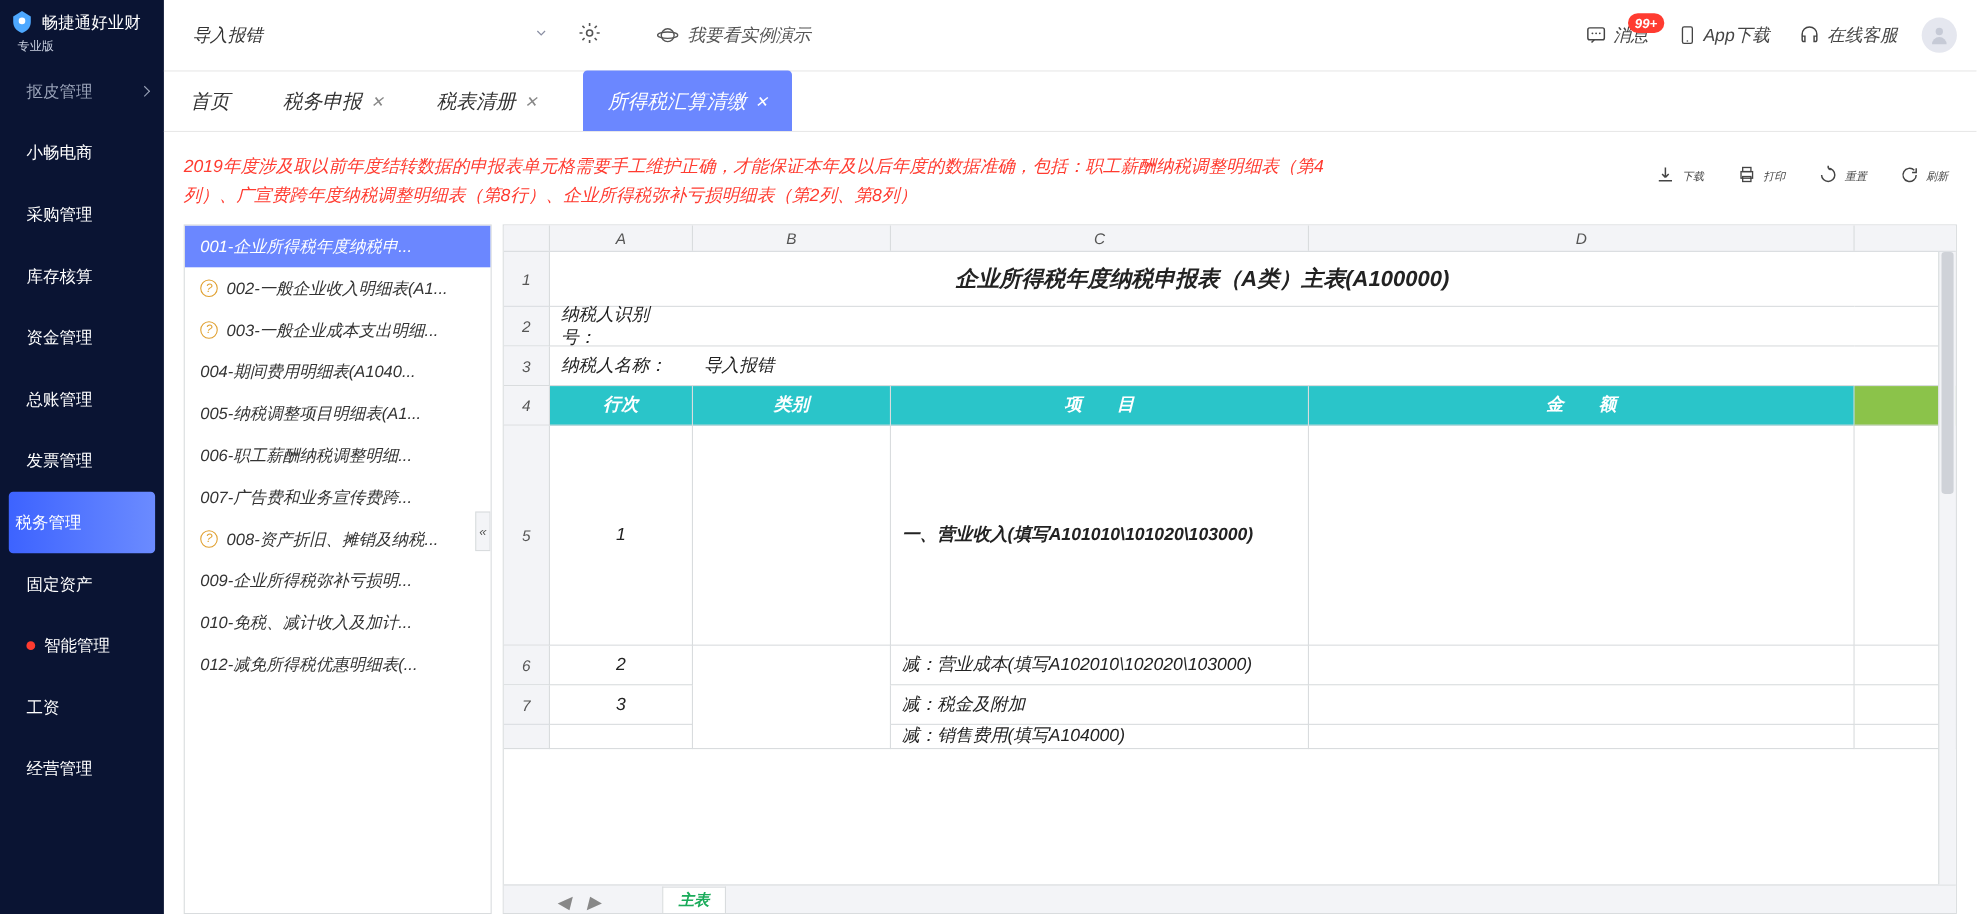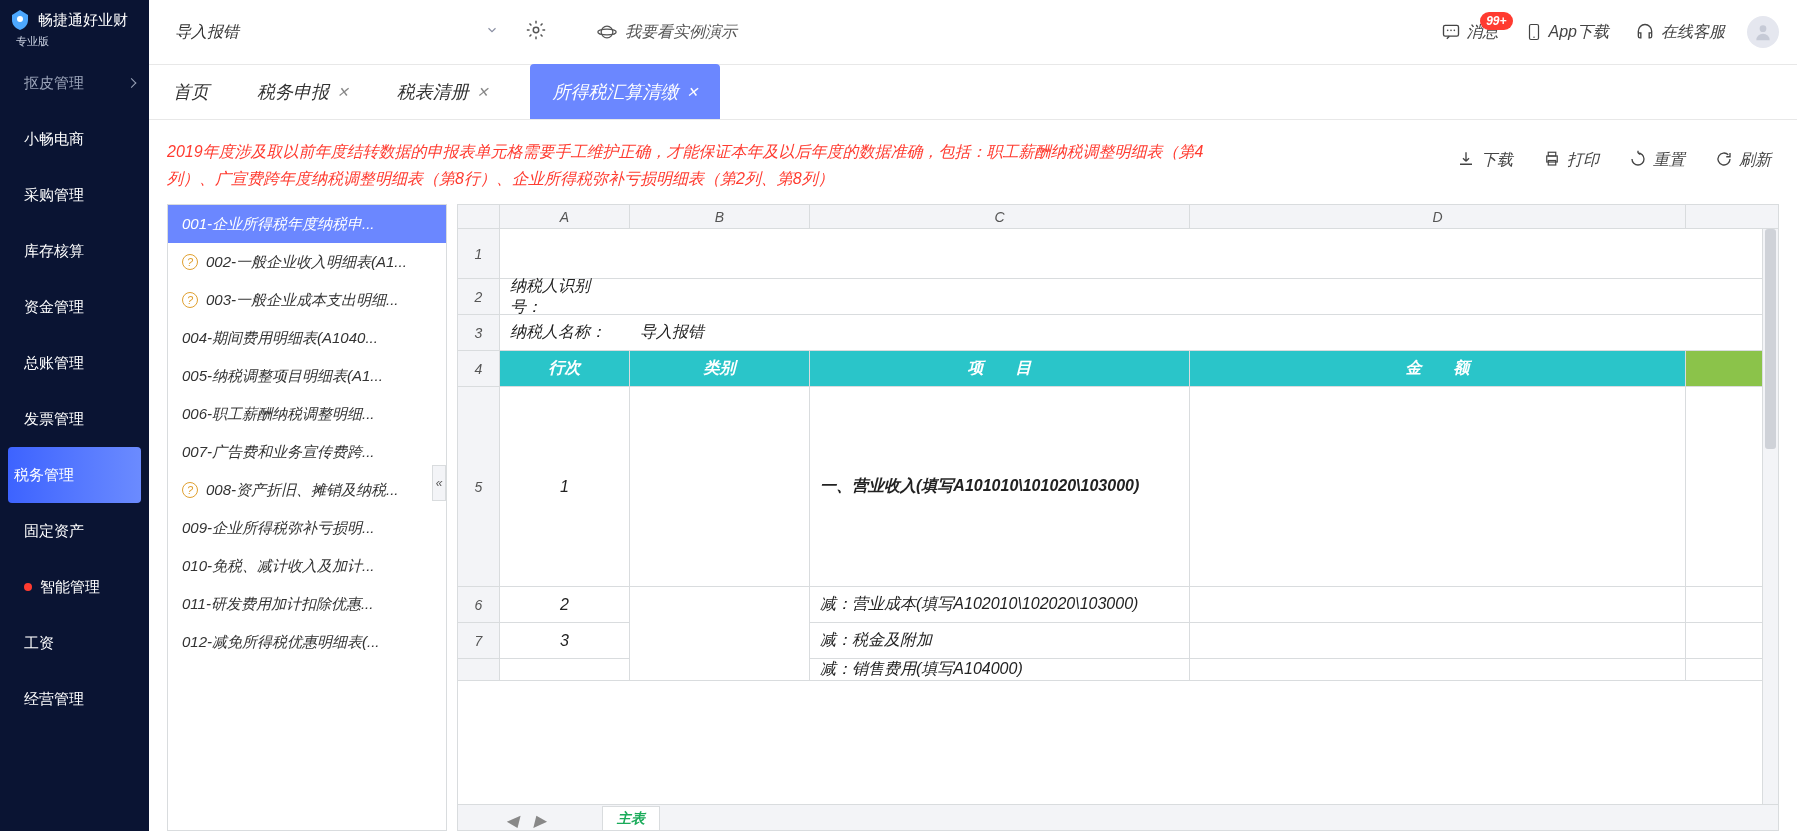--- a/index.html
+++ b/index.html
@@ -35,21 +35,21 @@
 .tabs { height:55px; display:flex; align-items:flex-end; padding:0 18px; gap:36px; border-bottom:1px solid #e8e8e8; }
 .tab { display:flex; align-items:center; gap:8px; height:55px; font-size:18px; color:#333; padding:0 6px; }
 .tab .x { color:#888; font-size:14px; }
 .tab.active { background:#6b87ff; color:#fff; padding:0 22px; border-radius:4px 4px 0 0; }
 .tab.active .x { color:#fff; }
 
 
 .actbar { display:flex; align-items:flex-start; padding:18px 26px 12px 18px; gap:24px; }
 .warn { color:#ff3b30; font-size:16px; line-height:27px; max-width:1060px; }
 .actbtns { display:flex; gap:30px; margin-left:auto; align-items:center; padding-top:12px; }
-.actbtn { display:flex; align-items:flex-start; gap:6px; font-size:16px; color:#444; cursor:pointer; }
+.actbtn { display:flex; align-items:flex-end; gap:6px; font-size:10px; color:#444; cursor:pointer; }
 
 
 .work { flex:1; display:flex; padding:0 18px 0 18px; min-height:0; }
 
 
 .tree { width:280px; border:1px solid #d9dcde; background:#fff; overflow:auto; position:relative; }
 .tree-row { height:38px; display:flex; align-items:center; gap:8px; padding:0 14px; font-size:15px; color:#333; cursor:pointer; white-space:nowrap; overflow:hidden; text-overflow:ellipsis; }
 .tree-row.sel { background:#6b87ff; color:#fff; }
 .qmark { width:16px; height:16px; border:1px solid #e0a030; color:#e0a030; border-radius:50%; font-size:11px; display:flex; align-items:center; justify-content:center; flex:0 0 auto; }
 .collapse-handle { position:absolute; right:0; top:260px; width:14px; height:36px; background:#f3f4f7; border:1px solid #d9dcde; display:flex; align-items:center; justify-content:center; color:#555; font-size:12px; }
@@ -270,39 +270,37 @@
           <span class="qmark">?</span>
           <span style="overflow: hidden; text-overflow: ellipsis;">008-资产折旧、摊销及纳税...</span>
         </div>
         <div class="tree-row">
           <span style="overflow: hidden; text-overflow: ellipsis;">009-企业所得税弥补亏损明...</span>
         </div>
         <div class="tree-row">
           <span style="overflow: hidden; text-overflow: ellipsis;">010-免税、减计收入及加计...</span>
         </div>
         <div class="tree-row">
-          <span style="overflow: hidden; text-overflow: ellipsis;">011-研发费用加计扣除优惠...</span>
-        </div>
-        <div class="tree-row">
           <span style="overflow: hidden; text-overflow: ellipsis;">012-减免所得税优惠明细表(...</span>
         </div>
         <div class="collapse-handle">«</div>
     </div>
 
     <div class="sheetwrap">
       <div class="colhead">
         <div class="ch-corner"></div>
         <div class="ch-A">A</div>
         <div class="ch-B">B</div>
         <div class="ch-C">C</div>
         <div class="ch-D">D</div>
       </div>
       <div class="rows">
         <div class="rw h-50">
           <div class="rnum">1</div>
+          <div class="cell titlecell titlecell-span" style="border-right:none">企业所得税年度纳税申报表（A类）主表(A100000)</div>
           <div class="cell cellE"></div>
         </div>
         <div class="rw h-36">
           <div class="rnum">2</div>
           <div class="cell cellA" style="border-right:none;font-weight:500">纳税人识别号：</div>
           <div class="cell" style="width:1056px;border-right:none"></div>
           <div class="cell cellE"></div>
         </div>
         <div class="rw h-36">
           <div class="rnum">3</div>

